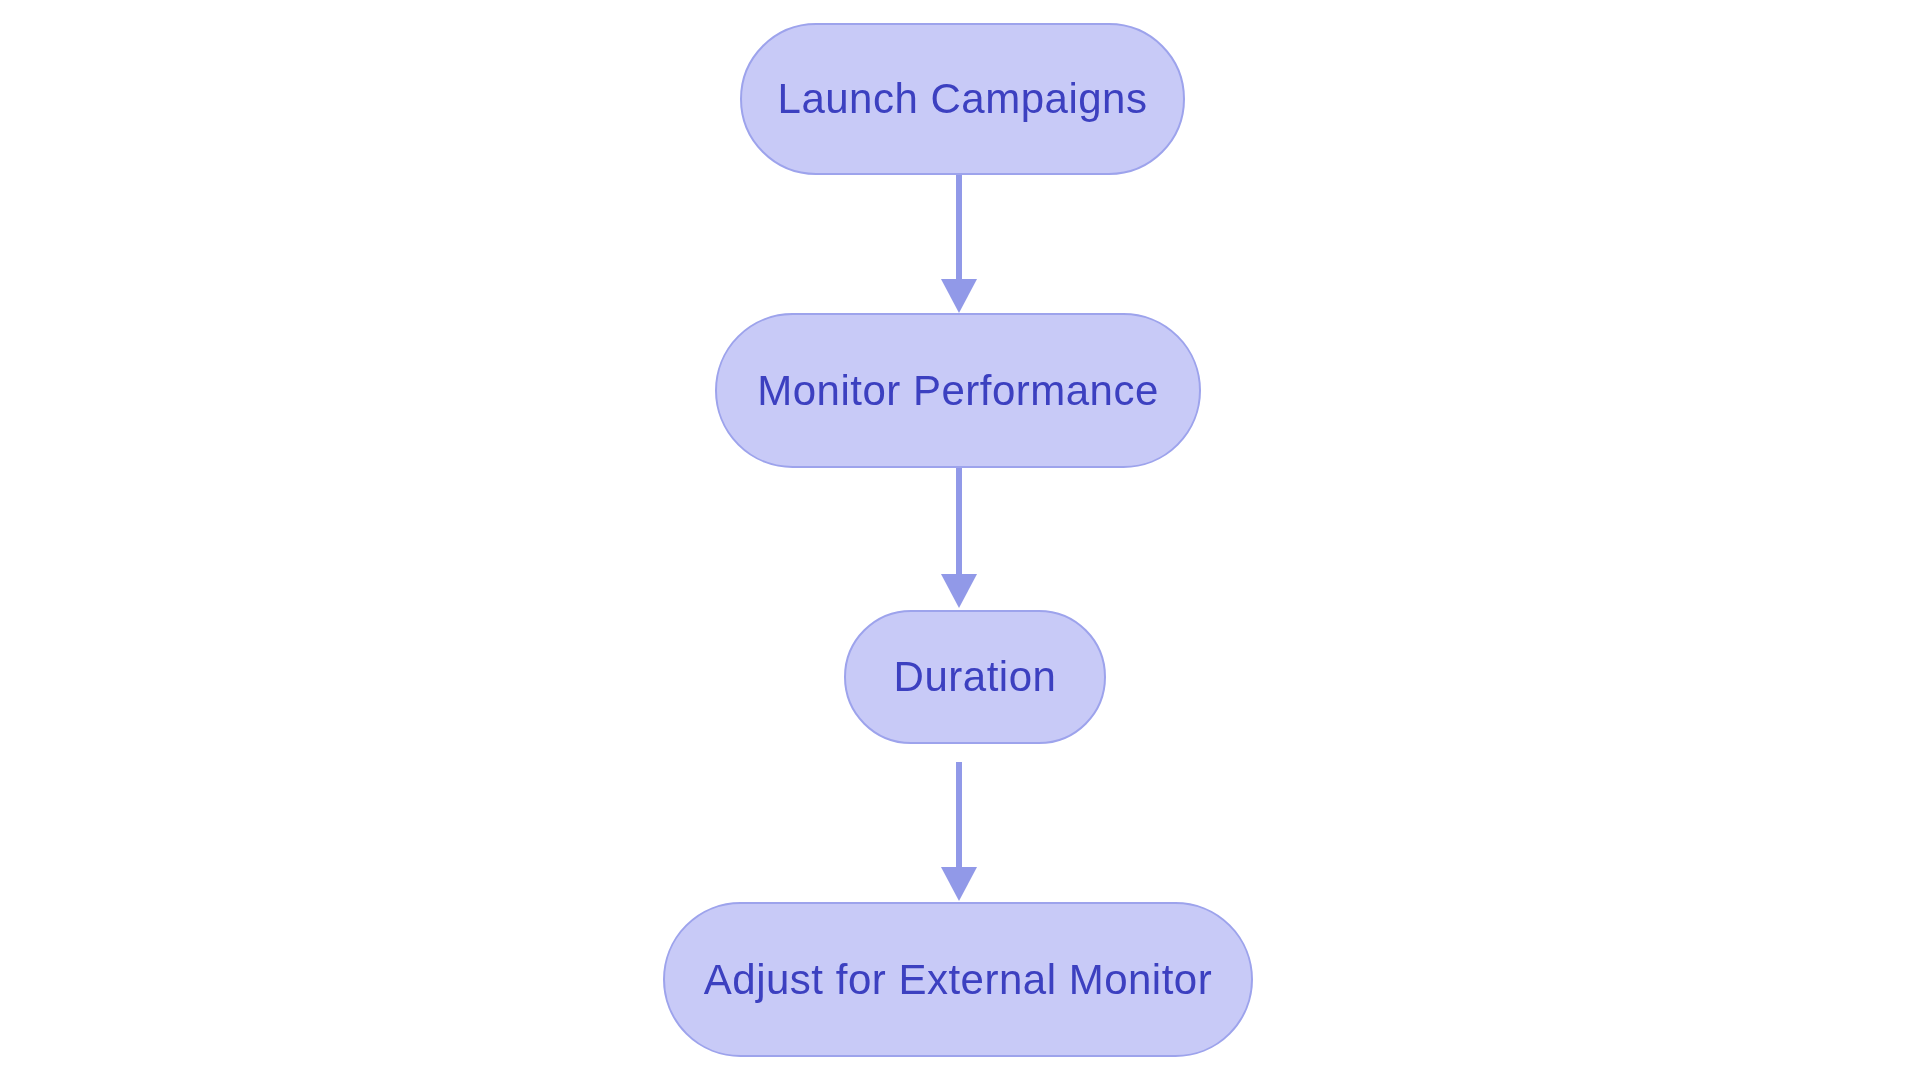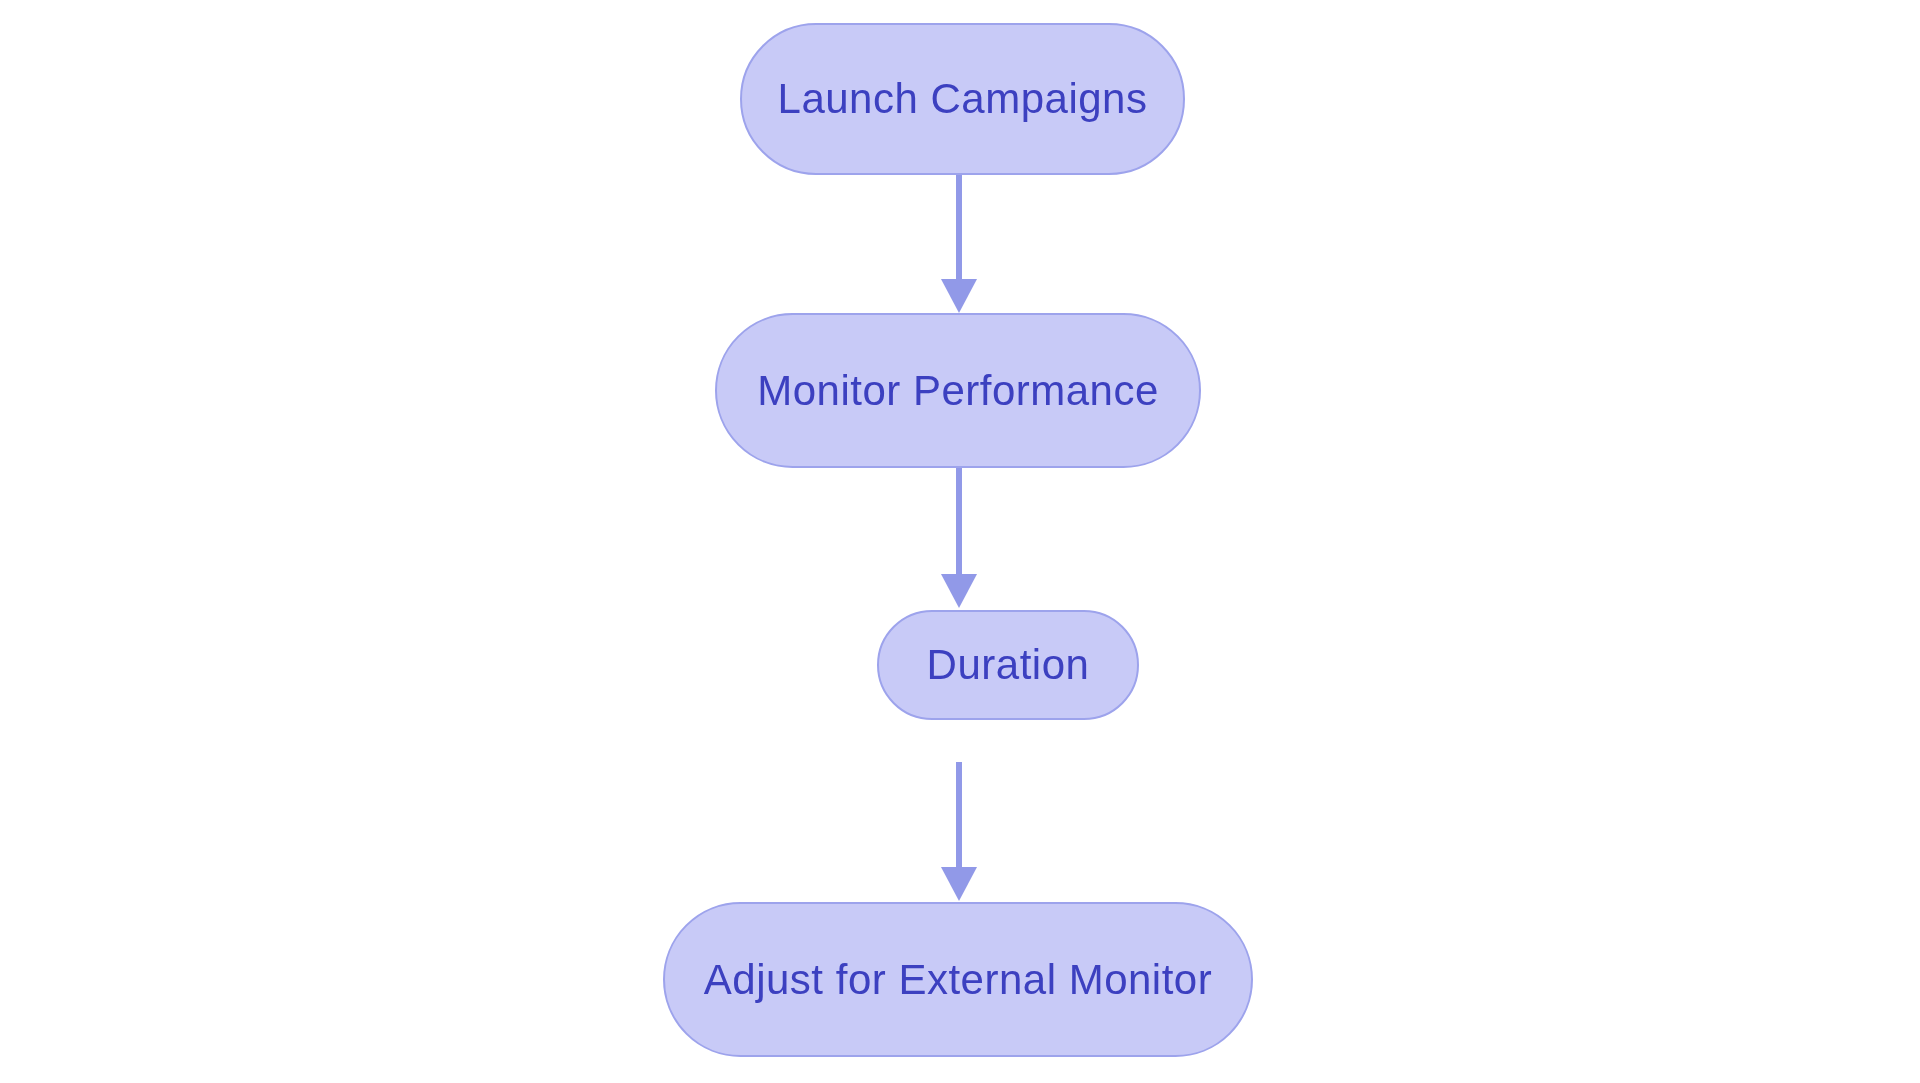--- a/index.html
+++ b/index.html
@@ -45,21 +45,21 @@
     border-radius: 80px;
     color: var(--node-text);
     font-size: 42px;
     font-weight: 400;
     letter-spacing: 0.5px;
     text-align: center;
     white-space: nowrap;
   }
   .node-1 { left: 740px; top: 23px;  width: 445px; height: 152px; }
   .node-2 { left: 715px; top: 313px; width: 486px; height: 155px; }
-  .node-3 { left: 877px; top: 610px; width: 262px; height: 110px; }
+  .node-3 { left: 844px; top: 610px; width: 262px; height: 134px; }
   .node-4 { left: 663px; top: 902px; width: 590px; height: 155px; }
 </style>
 </head>
 <body>
 
 <div class="canvas">
 
   <svg class="arrow-layer" viewBox="0 0 1920 1083" aria-hidden="true">
     <g>
       <line x1="959" y1="174" x2="959" y2="281"></line>

